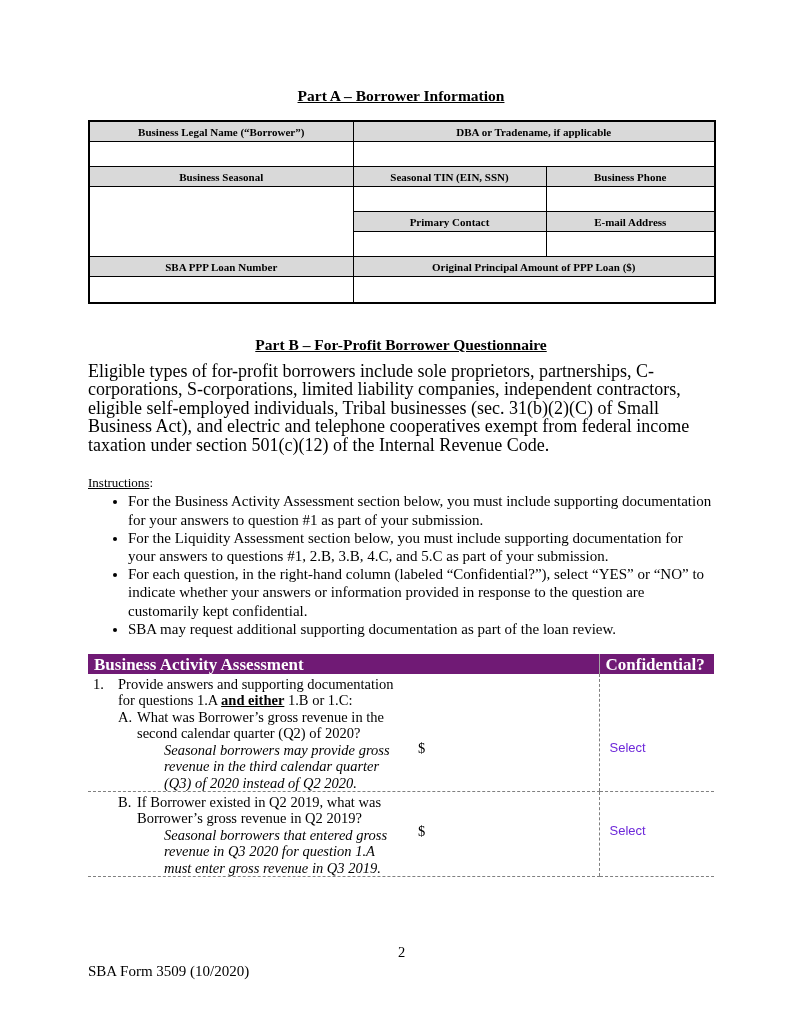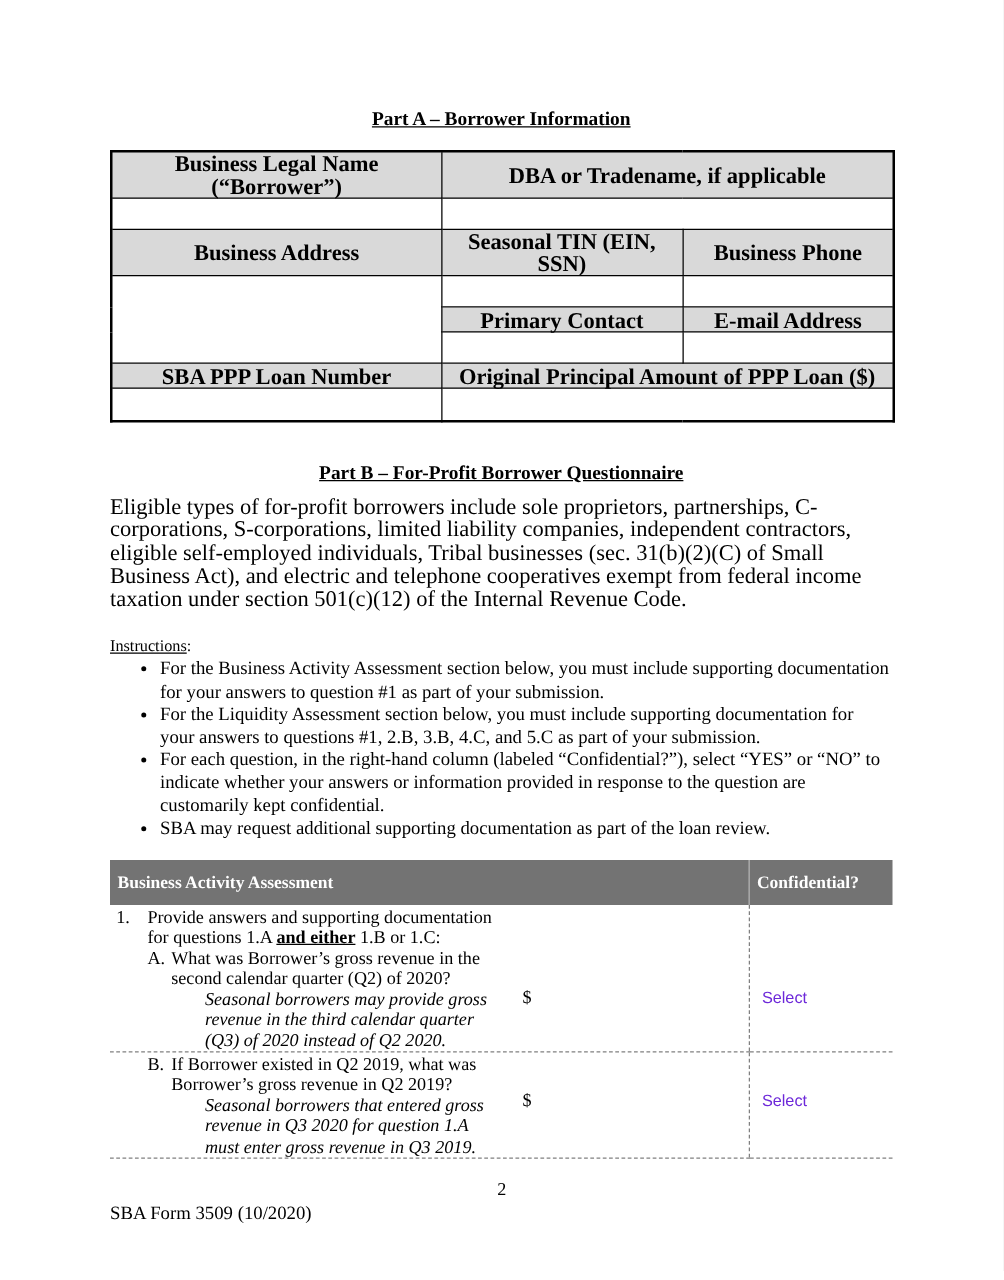--- a/index.html
+++ b/index.html
@@ -10,37 +10,37 @@
   }
   .content { position:absolute; left:88px; top:0; width:626px; }
 
   .sec-title { margin:0; text-align:center; font-size:15.5px; font-weight:bold; line-height:19px; }
   .sec-title .ul { text-decoration:underline; }
   .title-a { margin-top:86px; }
   .title-b { margin-top:31px; }
 
   
   table.parta { margin-top:15px; width:626px; border-collapse:collapse; border:2px solid #000; table-layout:fixed; }
-  table.parta th, table.parta td { border:1px solid #000; padding:0 2px; font-size:18px; }
+  table.parta th, table.parta td { border:1px solid #000; padding:0 2px; font-size:11px; }
   table.parta th { background:#d9d9d9; font-weight:bold; text-align:center; height:19px; line-height:18px; }
   table.parta td.inp { height:24px; background:#fff; }
   table.parta td.tall { background:#fff; }
 
   
   .intro { margin:8px 0 0; font-size:18px; line-height:18.4px; }
   .instr { margin:20px 0 0; font-size:13px; line-height:18.4px; }
   .instr .ul { text-decoration:underline; }
   ul.bullets { margin:0; padding:0 0 0 40px; font-size:15px; line-height:18.2px; }
   ul.bullets li { margin:0; padding:0; }
 
   
   table.assess { margin-top:16px; width:626px; border-collapse:collapse; table-layout:fixed; }
   table.assess th {
-    background:#737373; color:#fff; font-weight:bold; text-align:left;
-    font-size:14px; height:36px; line-height:19px; padding:0 0 0 6px;
+    background:#701a75; color:#fff; font-weight:bold; text-align:left;
+    font-size:17px; height:20px; line-height:19px; padding:0 0 0 6px;
   }
   table.assess th.conf { border-left:1px solid #a6a6a6; }
   table.assess td { vertical-align:top; font-size:14.5px; line-height:16.4px; }
   td.qcell { position:relative; padding:2px 0 0 5px; }
   td.confcell { position:relative; border-left:1px dashed #808080; }
   tr.rowA td { border-bottom:1px dashed #808080; height:112px; }
   tr.rowB td { border-bottom:1px dashed #808080; height:79px; }
   .qline { display:flex; }
   .qnum { width:25px; flex:0 0 25px; }
   .qtext { flex:1; }
@@ -83,21 +83,21 @@
       <tbody>
           <tr>
         <th>Business Legal Name (“Borrower”)</th>
         <th colspan="2">DBA or Tradename, if applicable</th>
       </tr>
       <tr>
         <td class="inp"></td>
         <td class="inp" colspan="2"></td>
       </tr>
       <tr>
-        <th>Business Address</th>
+        <th>Business Seasonal</th>
         <th>Seasonal TIN (EIN, SSN)</th>
         <th>Business Phone</th>
       </tr>
       <tr>
         <td class="tall" rowspan="3"></td>
         <td class="inp"></td>
         <td class="inp"></td>
       </tr>
       <tr>
         <th>Primary Contact</th>

